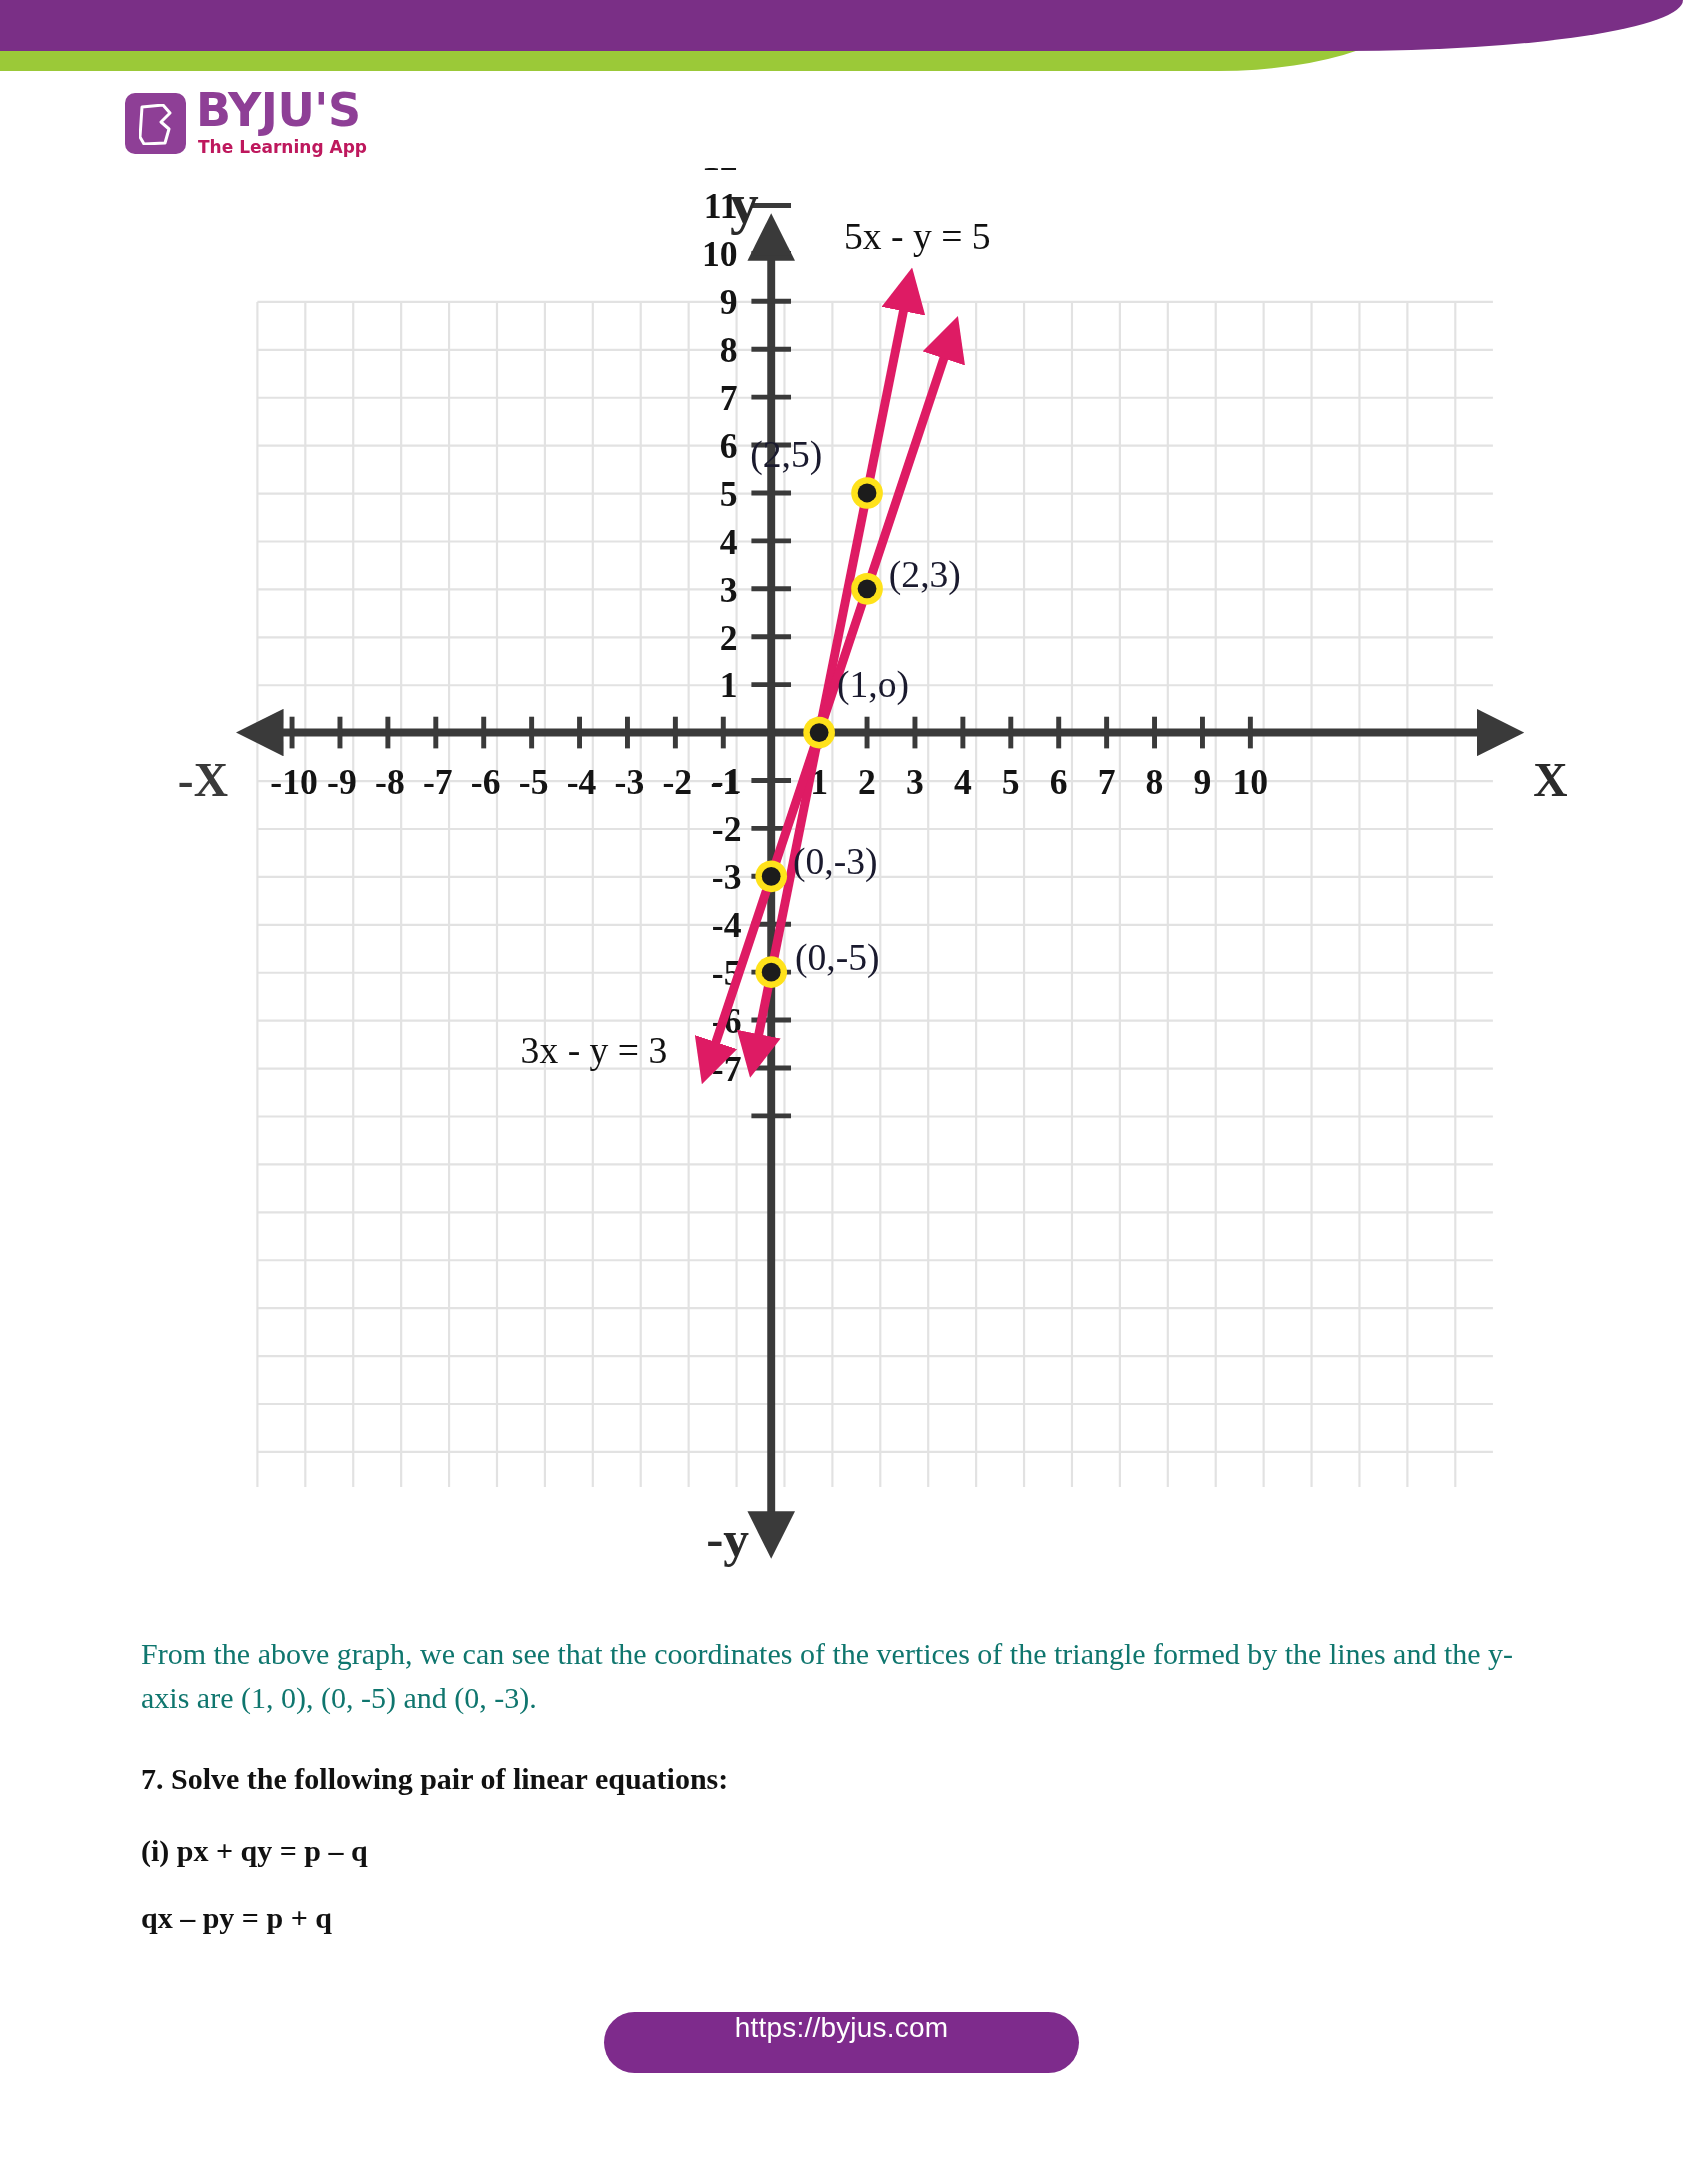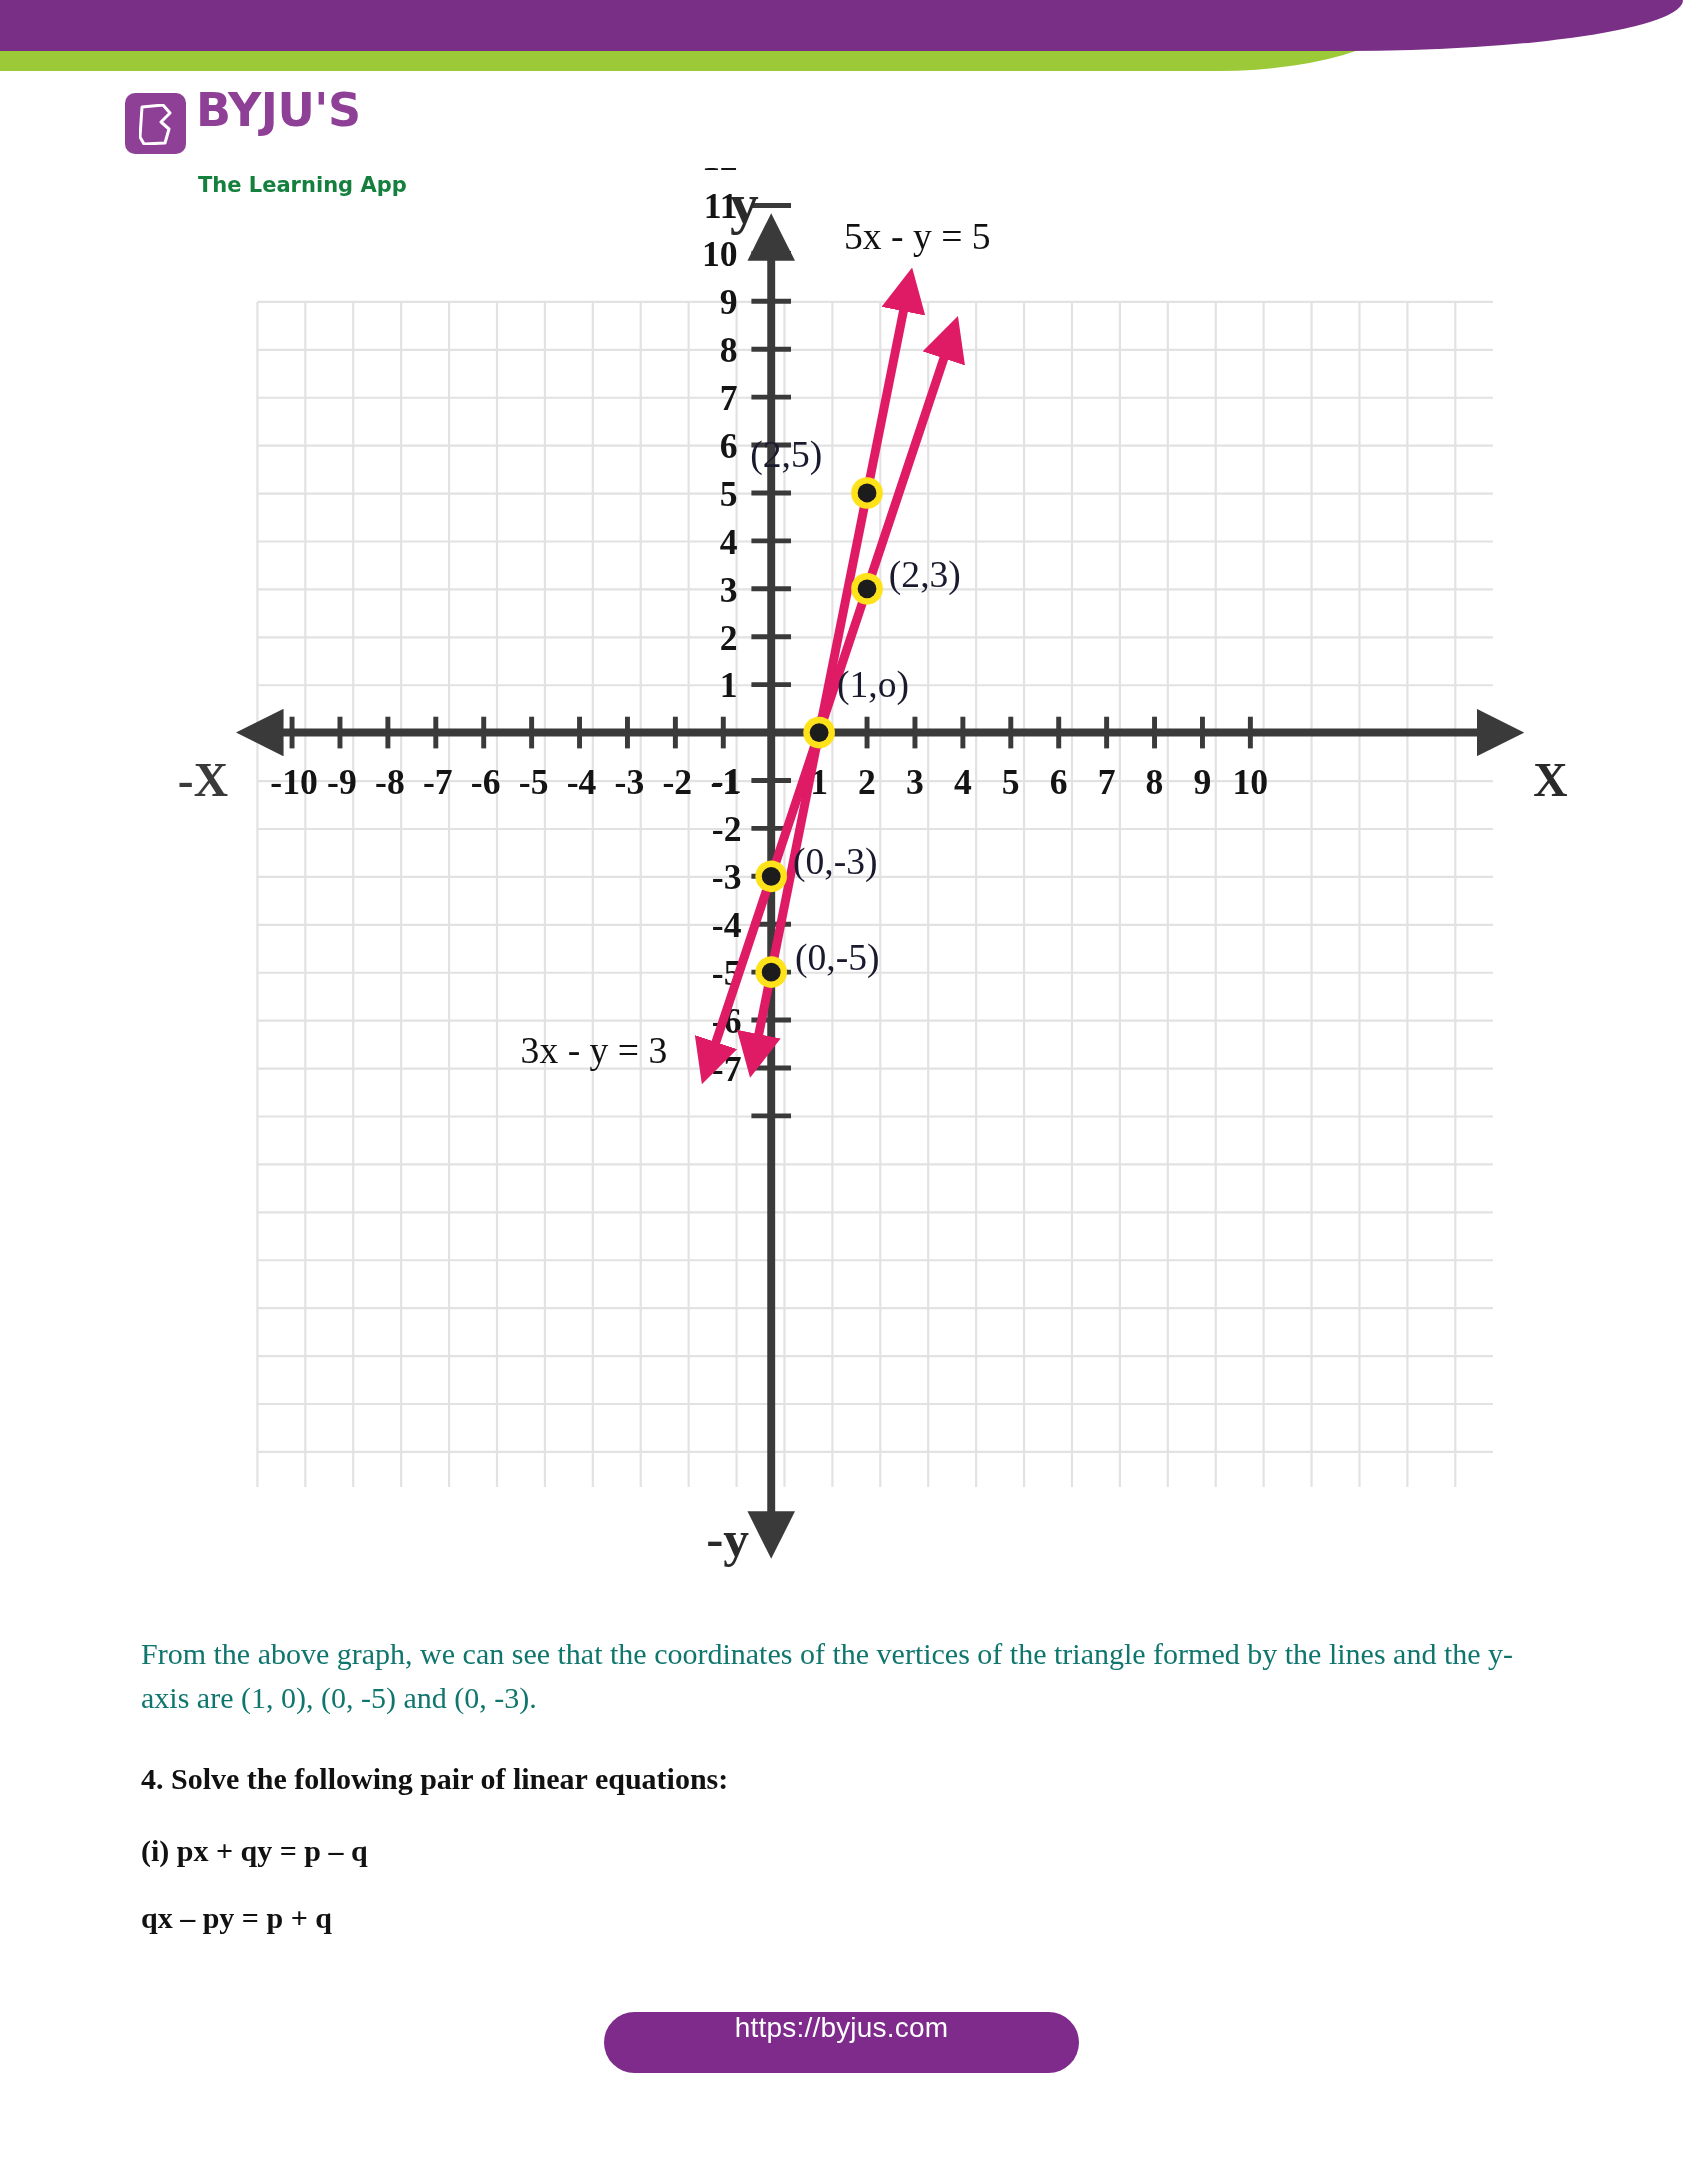--- a/index.html
+++ b/index.html
@@ -64,24 +64,23 @@
     font-size: 46px;
     letter-spacing: -0.5px;
     color: #8e3f96;
     line-height: 1;
   }
   .logo-sub {
     position: absolute;
     left: 73px; top: 48px;
     font-family: "DejaVu Sans", sans-serif;
     font-weight: 600;
-    font-size: 21px;
-    color: #15803d;
+    font-size: 17px;
+    color: #be185d;
     line-height: 1;
-    margin-top: 36px;
   }
 
   
   .doc-title {
     position: absolute;
     right: 87px;
     top: 81px;
     width: 752px;
     text-align: right;
     font-family: "Liberation Serif", serif;
@@ -363,20 +362,20 @@
     <g id="axislabel-group">
         <text x="205" y="634" font-size="48" text-anchor="middle" font-family="&quot;Liberation Serif&quot;, serif" font-weight="bold" font-style="normal" fill="#3a3a3a">-X</text>
         <text x="1566" y="634" font-size="48" text-anchor="middle" font-family="&quot;Liberation Serif&quot;, serif" font-weight="bold" font-style="normal" fill="#2a2a2a">X</text>
         <text x="752" y="55" font-size="58" text-anchor="middle" font-family="&quot;Liberation Serif&quot;, serif" font-weight="bold" font-style="normal" fill="#2a2a2a">y</text>
         <text x="735" y="1402" font-size="52" text-anchor="middle" font-family="&quot;Liberation Serif&quot;, serif" font-weight="bold" font-style="normal" fill="#2a2a2a">-y</text>
       </g>
   </svg>
 </div>
 
 <div class="body-text para-1">From the above graph, we can see that the coordinates of the vertices of the triangle formed by the lines and the y-axis are (1, 0), (0, -5) and (0, -3).</div>
-<div class="q-head">4. Solve the following pair of linear equations:</div>
+<div class="q-head">7. Solve the following pair of linear equations:</div>
 <div class="eq-i">(i) px + qy = p – q</div>
 <div class="eq-ii">qx – py = p + q</div>
 
 <div class="footer-btn">
   <span>https://byjus.com</span>
 </div>
 
 
 </body></html>

